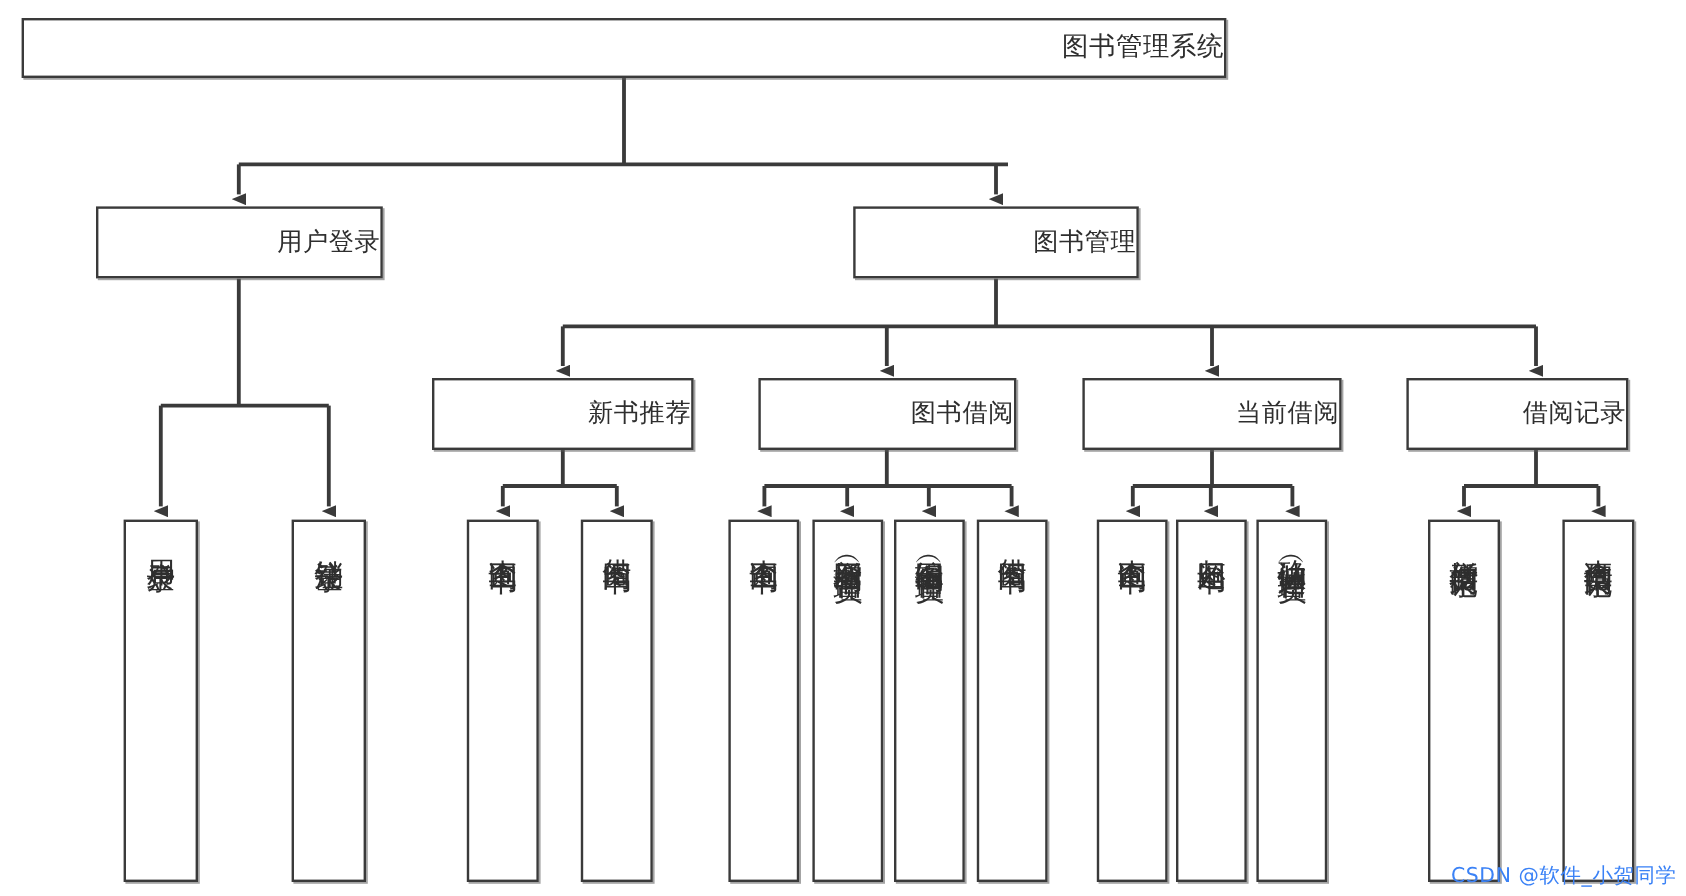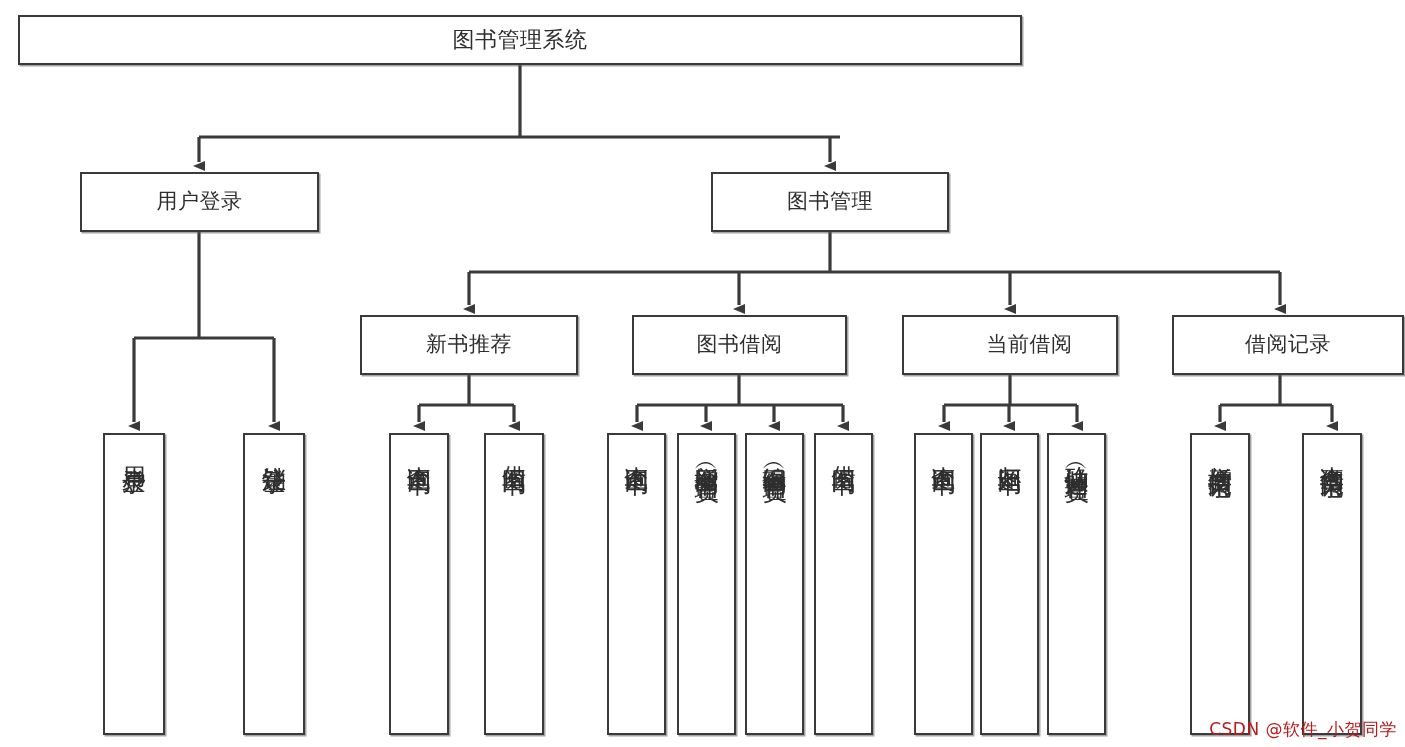--- a/index.html
+++ b/index.html
@@ -25,21 +25,21 @@
     height: 747px;
     pointer-events: none;
   }
   .node {
     position: absolute;
     box-sizing: border-box;
     background: #ffffff;
     border: 2px solid #3a3a3a;
     display: flex;
     align-items: center;
-    justify-content: center;
+    justify-content: flex-end;
     color: #2e2e2e;
     box-shadow: 1.5px 1.5px 0 0 rgba(90,90,90,0.55);
   }
   .node .label {
     display: block;
     text-align: center;
     line-height: 1.12;
     letter-spacing: 0.5px;
   }
   .node.horizontal .label {
@@ -59,21 +59,21 @@
     line-height: 1;
   }
   #root-node .label {
     font-size: 22px;
   }
   #watermark {
     position: absolute;
     right: 8px;
     bottom: 6px;
     font-size: 17px;
-    color: #b91c1c;
+    color: #3b82f6;
     letter-spacing: 0.5px;
     white-space: nowrap;
     font-family: "DejaVu Sans", "Liberation Sans", sans-serif;
   }
 </style>
 </head>
 <body>
 
 <div id="canvas">
 
@@ -144,21 +144,21 @@
   </div>
 
   <div class="node horizontal" style="left:360px; top:315px; width:218px; height:60px;">
     <span class="label">新书推荐</span>
   </div>
 
   <div class="node horizontal" style="left:902px; top:315px; width:216px; height:60px;padding-left:39px;">
     <span class="label">当前借阅</span>
   </div>
 
-  <div class="node horizontal" style="left:1172px; top:315px; width:232px; height:60px;">
+  <div class="node horizontal" style="left:1172px; top:315px; width:185px; height:60px;">
     <span class="label">借阅记录</span>
   </div>
 
   <div class="node vertical" style="left:103px; top:433px; width:62px; height:302px;">
     <span class="label">用户登录</span>
   </div>
 
   <div class="node vertical" style="left:243px; top:433px; width:62px; height:302px;">
     <span class="label">注销登录</span>
   </div>

